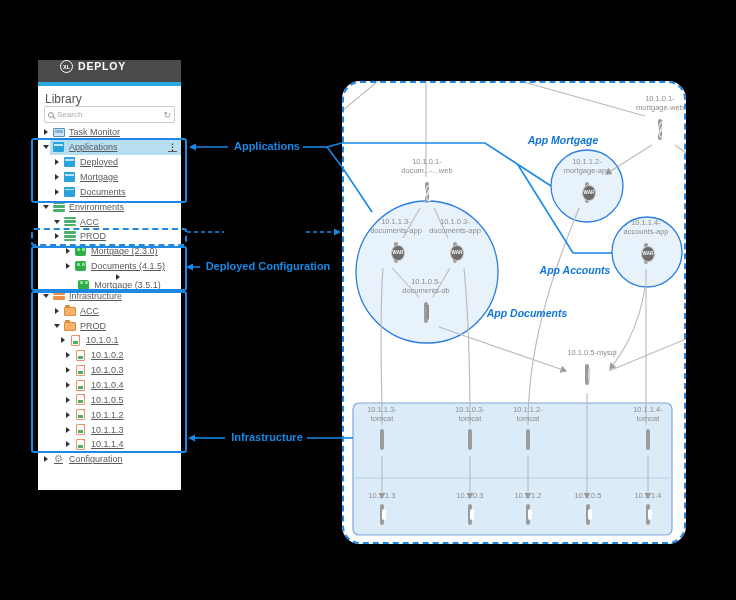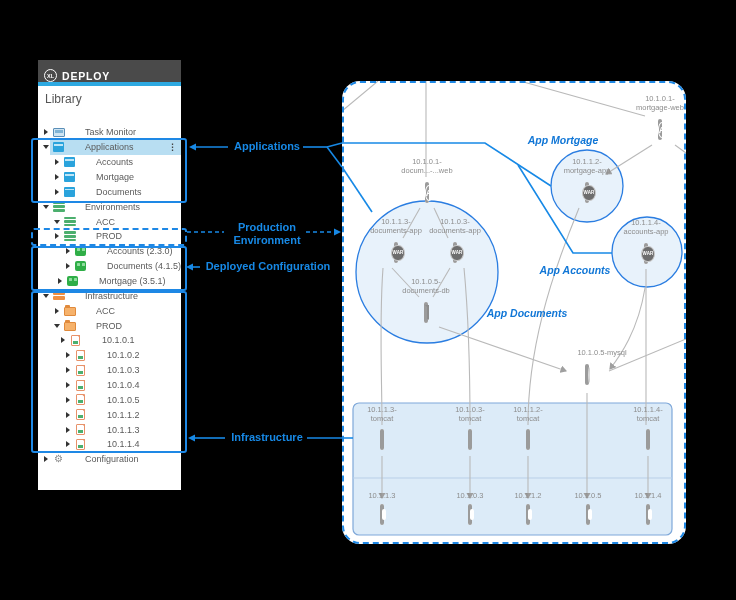--- a/index.html
+++ b/index.html
@@ -8,39 +8,39 @@
     --edge-gray:#b9b9b9; --circle-fill:#d5e7f8; --circle-border:#2a7de1;
     --infra-fill:#dcebf8; --infra-border:#7fa8d9; --tree-text:#5a5a5a; --label-gray:#8d8d8d;
   }
   *{margin:0;padding:0;box-sizing:border-box;}
   html,body{background:#000;}
   body{font-family:"Liberation Sans",sans-serif;}
   #stage{position:relative;width:736px;height:600px;background:#000;overflow:hidden;}
 
   
   .sidebar{position:absolute;left:38px;top:60px;width:143px;height:430px;background:#fff;}
-  .sb-header{height:22px;background:var(--header-bg);display:flex;align-items:flex-end;padding:0 6px;gap:5px;}
+  .sb-header{height:22px;background:var(--header-bg);display:flex;align-items:flex-start;padding:0 22px;gap:5px;}
   .logo-circle{width:13px;height:13px;border:1.5px solid #fff;border-radius:50%;color:#fff;
     font-size:5.5px;font-weight:bold;display:flex;align-items:center;justify-content:center;}
   .brand{color:#fff;font-size:10.5px;font-weight:bold;letter-spacing:.8px;}
   .sb-stripe{height:4px;background:var(--stripe);}
   .sb-title{position:absolute;left:7px;top:32px;font-size:12px;color:#555;}
   .sb-search{position:absolute;left:6px;top:46px;right:6px;height:17px;border:1px solid #ccc;
     border-radius:2px;display:flex;align-items:center;padding:0 3px;gap:3px;}
   .mag{width:6px;height:6px;border:1px solid #999;border-radius:50%;position:relative;flex:0 0 auto;}
   .mag::after{content:'';position:absolute;width:4px;height:1px;background:#999;transform:rotate(45deg);right:-3px;bottom:-1px;}
   .sb-search input{flex:1;border:none;outline:none;font-size:8px;color:#666;min-width:0;font-family:inherit;}
   .sb-search input::placeholder{color:#aaa;}
   .refresh{font-size:9px;color:#999;flex:0 0 auto;}
   #tree{position:absolute;left:0;top:65px;right:0;}
   .trow{height:14.86px;display:flex;align-items:center;font-size:9px;color:var(--tree-text);}
   .arr{width:9px;flex:0 0 auto;display:flex;align-items:center;justify-content:center;}
   .arr.collapsed::before{content:'';border-left:4px solid #333;border-top:3px solid transparent;border-bottom:3px solid transparent;}
   .arr.expanded::before{content:'';border-top:4px solid #333;border-left:3px solid transparent;border-right:3px solid transparent;}
-  .tbody{flex:1;display:flex;align-items:center;gap:20px;height:100%;padding-left:2px;min-width:0;}
+  .tbody{flex:1;display:flex;align-items:center;gap:4px;height:100%;padding-left:2px;min-width:0;text-decoration:underline;}
   .trow.sel .tbody{background:var(--selected-row);}
   .ticon{width:13px;flex:0 0 auto;display:flex;align-items:center;justify-content:center;}
   .tlabel{white-space:nowrap;}
   .kebab{margin-left:auto;padding-right:4px;color:#444;font-size:9px;font-weight:bold;}
 
   
   .i-mon{width:12px;height:9px;background:#cfe4f2;border:1px solid #5a8fb8;border-radius:1px;position:relative;}
   .i-mon::before{content:'';position:absolute;left:1px;right:1px;top:1px;height:3px;background:#7fb3d5;}
   .i-app{width:11px;height:10px;background:#2aa3dc;border-radius:1px;position:relative;}
   .i-app::before{content:'';position:absolute;left:1px;right:1px;top:2px;height:1.5px;background:#bfe6f7;}
@@ -98,20 +98,25 @@
 
 <div id="stage">
 
   <div class="sidebar">
     <div class="sb-header">
       <span class="logo-circle">XL</span>
       <span class="brand">DEPLOY</span>
     </div>
     <div class="sb-stripe"></div>
     <div class="sb-title">Library</div>
+    <div class="sb-search">
+      <span class="mag"></span>
+      <input placeholder="Search" style="">
+      <span class="refresh">↻</span>
+    </div>
     <div id="tree">
         <div class="trow" style="padding-left: 3px;">
           <span class="arr collapsed"></span>
           <span class="tbody">
             <span class="ticon">
               <span class="i-mon"></span>
             </span>
             <span class="tlabel">Task Monitor</span>
           </span>
         </div>
@@ -124,21 +129,21 @@
             <span class="tlabel">Applications</span>
             <span class="kebab">⋮</span>
           </span>
         </div>
         <div class="trow" style="padding-left: 14px;">
           <span class="arr collapsed"></span>
           <span class="tbody">
             <span class="ticon">
               <span class="i-app"></span>
             </span>
-            <span class="tlabel">Accounts</span>
+            <span class="tlabel">Deployed</span>
           </span>
         </div>
         <div class="trow" style="padding-left: 14px;">
           <span class="arr collapsed"></span>
           <span class="tbody">
             <span class="ticon">
               <span class="i-app"></span>
             </span>
             <span class="tlabel">Mortgage</span>
           </span>
@@ -190,33 +195,33 @@
             </span>
             <span class="tlabel">PROD</span>
           </span>
         </div>
         <div class="trow" style="padding-left: 25px;">
           <span class="arr collapsed"></span>
           <span class="tbody">
             <span class="ticon">
               <span class="i-dep"></span>
             </span>
-            <span class="tlabel">Accounts (2.3.0)</span>
+            <span class="tlabel">Mortgage (2.3.0)</span>
           </span>
         </div>
         <div class="trow" style="padding-left: 25px;">
           <span class="arr collapsed"></span>
           <span class="tbody">
             <span class="ticon">
               <span class="i-dep"></span>
             </span>
             <span class="tlabel">Documents (4.1.5)</span>
           </span>
         </div>
-        <div class="trow" style="padding-left: 17px;">
+        <div class="trow" style="padding-left: 17px; flex-direction: column;">
           <span class="arr collapsed"></span>
           <span class="tbody">
             <span class="ticon">
               <span class="i-dep"></span>
             </span>
             <span class="tlabel">Mortgage (3.5.1)</span>
           </span>
         </div>
         <div class="trow" style="padding-left: 3px;">
           <span class="arr expanded"></span>
@@ -331,21 +336,20 @@
         </div>
       </div>
   </div>
 
   <div class="selbox" style="left:31px;top:138px;width:156px;height:65px;"></div>
   <div class="selbox dash" style="left:31px;top:228px;width:156px;height:18px;"></div>
   <div class="selbox" style="left:31px;top:246px;width:156px;height:45px;"></div>
   <div class="selbox" style="left:31px;top:291px;width:156px;height:162px;"></div>
 
   <div class="callout" style="left:230px;top:140px;width:74px;">Applications</div>
-  <div class="callout" style="left:224px;top:221px;width:86px;">Production Environment</div>
   <div class="callout" style="left:200px;top:260px;width:136px;">Deployed Configuration</div>
   <div class="callout" style="left:227px;top:431px;width:80px;">Infrastructure</div>
 
   <div class="panel">
     <svg class="diag" width="344" height="463" viewBox="0 0 344 463">
       <defs>
         <marker id="ag" markerWidth="7" markerHeight="7" refX="5" refY="3.5" orient="auto">
           <path d="M0,0 L6,3.5 L0,7 Z" fill="#9f9f9f"></path>
         </marker>
       </defs>
@@ -427,21 +431,21 @@
         <div class="dlabel" style="left: 113px; bottom: 309px;">10.1.0.3-
 documents-app</div>
         <div class="dnode" style="left: 84px; top: 232px;"><span class="nicon big"><span class="ninner white">
               <span class="g-file"></span>
             </span></span></div>
         <div class="dlabel" style="left: 84px; bottom: 249px;">10.1.0.5-
 documents-db</div>
         <div class="dnode" style="left: 245px; top: 294px;"><span class="nicon big"><span class="ninner green">
               <span class="g-sql"></span>
             </span></span></div>
-        <div class="dlabel" style="left: 260px; bottom: 187px;">10.1.0.5-mysql</div>
+        <div class="dlabel" style="left: 250px; bottom: 187px;">10.1.0.5-mysql</div>
         <div class="dnode" style="left: 40px; top: 359px;"><span class="nicon mid"><span class="ninner green">
               <span class="g-tom"></span>
             </span></span></div>
         <div class="dlabel" style="left: 40px; bottom: 121px;">10.1.1.3-
 tomcat</div>
         <div class="dnode" style="left: 128px; top: 359px;"><span class="nicon mid"><span class="ninner green">
               <span class="g-tom"></span>
             </span></span></div>
         <div class="dlabel" style="left: 128px; bottom: 121px;">10.1.0.3-
 tomcat</div>

